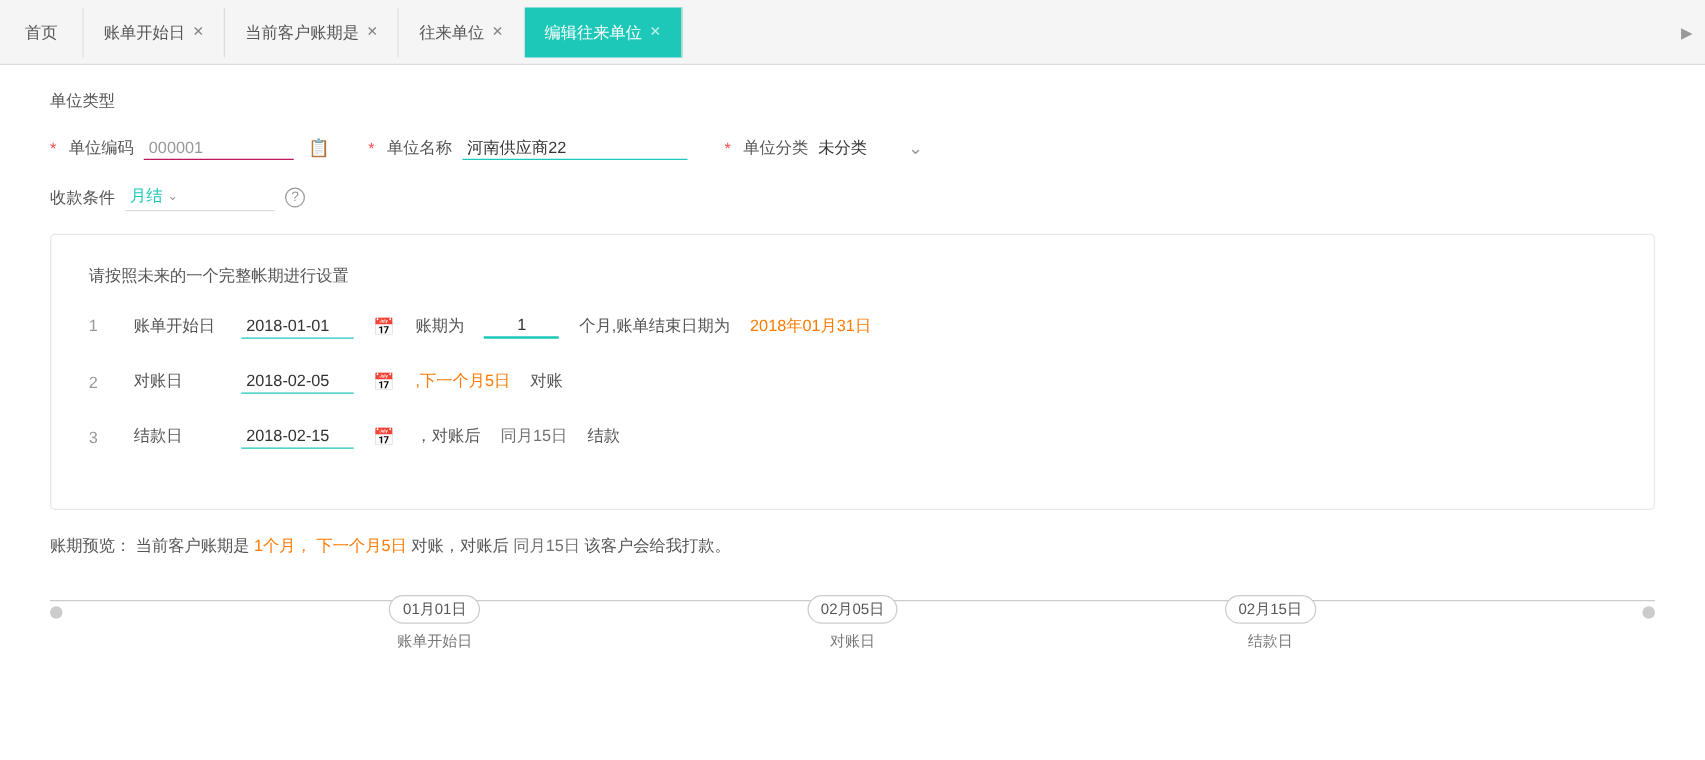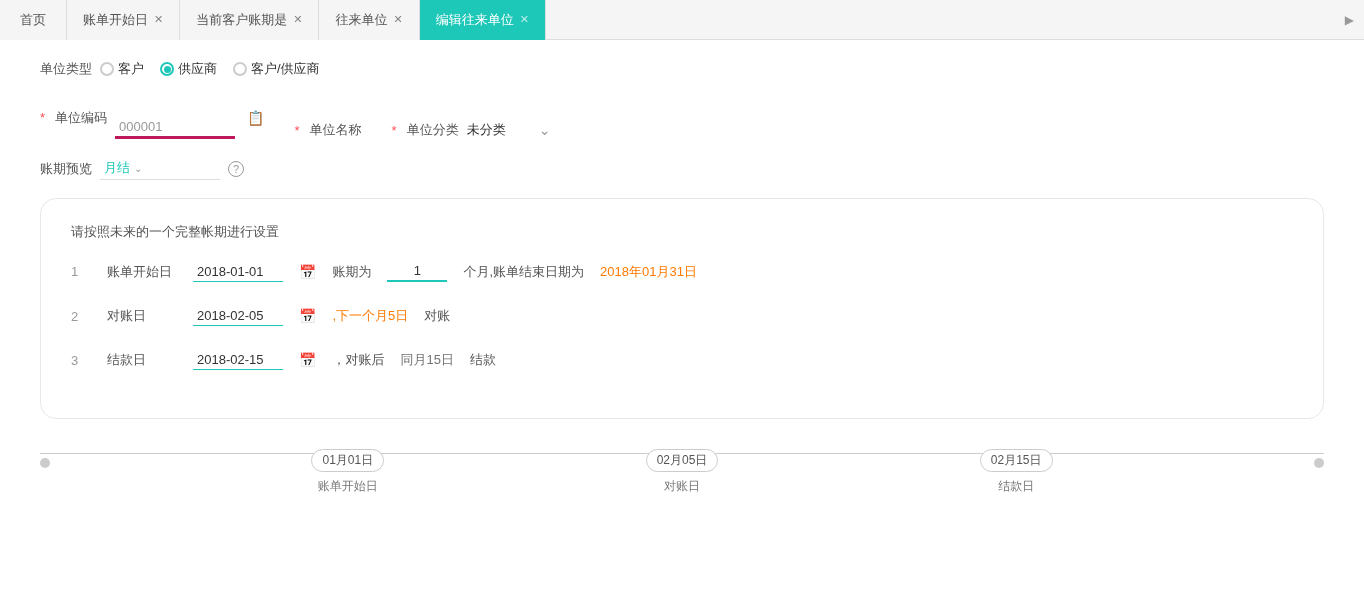--- a/index.html
+++ b/index.html
@@ -4,21 +4,21 @@
   <style>
     * { box-sizing: border-box; margin: 0; padding: 0; }
     body { font-family: 'Microsoft YaHei', sans-serif; font-size: 13px; color: #333; background: #f5f5f5; overflow: hidden; }
 
     
     .tabs-bar {
       display: flex;
       align-items: center;
       background: #f5f5f5;
       border-bottom: 1px solid #ddd;
-      height: 40px;
+      height: 52px;
       padding-left: 0;
     }
     .tab {
       display: flex;
       align-items: center;
       padding: 0 16px;
       height: 40px;
       cursor: pointer;
       font-size: 13px;
       color: #555;
@@ -54,46 +54,45 @@
     .main-content {
       background: #fff;
       padding: 20px 40px;
       height: calc(100vh - 40px);
       overflow-y: auto;
     }
 
     
     .form-row {
       display: flex;
-      align-items: flex-end;
+      align-items: center;
       margin-bottom: 18px;
       gap: 30px;
     }
     .form-group {
       display: flex;
       align-items: center;
       gap: 8px;
     }
     .form-label {
       color: #555;
       white-space: nowrap;
     }
     .required-star {
       color: #ff4d4f;
       margin-right: 2px;
     }
     .form-input {
       border: none;
-      border-bottom: 3px solid #be185d;
+      border-bottom: 1px solid #be185d;
       outline: none;
       padding: 2px 4px;
       font-size: 13px;
       color: #333;
       background: transparent;
-      margin-top: 21px;
     }
     .input-code {
       width: 120px;
       color: #999;
     }
     .input-name {
       width: 180px;
     }
 
     
@@ -169,21 +168,21 @@
       align-items: center;
       justify-content: center;
       font-size: 11px;
       color: #999;
       cursor: pointer;
     }
 
     
     .section-box {
       border: 1px solid #e8e8e8;
-      border-radius: 16px;
+      border-radius: 4px;
       padding: 24px 30px;
       margin-bottom: 20px;
     }
     .section-hint {
       font-size: 13px;
       color: #555;
       margin-bottom: 20px;
     }
 
     
@@ -329,59 +328,46 @@
     <span class="close-icon">✕</span>
   </div>
   <div class="tab-arrow">▶</div>
 </div>
 
 <div class="main-content">
 
   <div class="form-row">
     <div class="form-group">
       <span class="form-label">单位类型</span>
-      <div class="radio-group">
-        <div class="radio-item">
-          <div class="radio-circle"></div>
-          <span>客户</span>
-        </div>
-        <div class="radio-item">
-          <div class="radio-circle checked"></div>
-          <span>供应商</span>
-        </div>
-        <div class="radio-item">
-          <div class="radio-circle"></div>
-          <span>客户/供应商</span>
-        </div>
-      </div>
     </div>
   </div>
 
   <div class="form-row">
     <div class="form-group">
       <span class="required-star">*</span>
       <span class="form-label">单位编码</span>
       <input class="form-input input-code" value="000001" readonly="" placeholder="000001" style="">
       <span class="cal-icon" style="margin-left:4px;">📋</span>
     </div>
     <div class="form-group">
       <span class="required-star">*</span>
       <span class="form-label">单位名称</span>
+      <input class="form-input input-name" style="border-bottom-color: rgb(29, 200, 184);" value="河南供应商22">
     </div>
     <div class="form-group">
       <span class="required-star">*</span>
       <span class="form-label">单位分类</span>
       <span style="color:#333; margin-right:21px;">未分类</span>
       <span class="dropdown-arrow">⌄</span>
     </div>
   </div>
 
   <div class="form-row">
     <div class="form-group">
-      <span class="form-label">账期预览</span>
+      <span class="form-label">收款条件</span>
       <div class="select-wrapper">
         <span class="select-value">月结</span>
         <span class="select-arrow">⌄</span>
       </div>
       <div class="info-icon">?</div>
     </div>
   </div>
 
   <div class="section-box">
     <div class="section-hint">请按照未来的一个完整帐期进行设置</div>
@@ -411,20 +397,29 @@
       <span class="row-label">结款日</span>
       <input class="date-input" value="2018-02-15" style="">
       <span class="cal-icon">📅</span>
       <span class="row-desc">，对账后</span>
       <span class="highlight-teal">同月15日</span>
       <span class="row-desc">结款</span>
     </div>
   </div>
 
   <div class="preview-section">
+    <div class="preview-text">
+      <span>账期预览：</span>
+      <span>当前客户账期是</span>
+      <span class="highlight-orange">1个月，</span>
+      <span class="highlight-orange">下一个月5日</span>
+      <span>对账，对账后</span>
+      <span class="highlight-teal">同月15日</span>
+      <span>该客户会给我打款。</span>
+    </div>
 
     <div class="timeline-wrapper">
       <div class="timeline-line"></div>
       <div class="timeline-items">
         <div class="timeline-dot-start"></div>
 
         <div class="timeline-node">
           <div class="timeline-badge">01月01日</div>
           <span class="timeline-node-label">账单开始日</span>
         </div>

